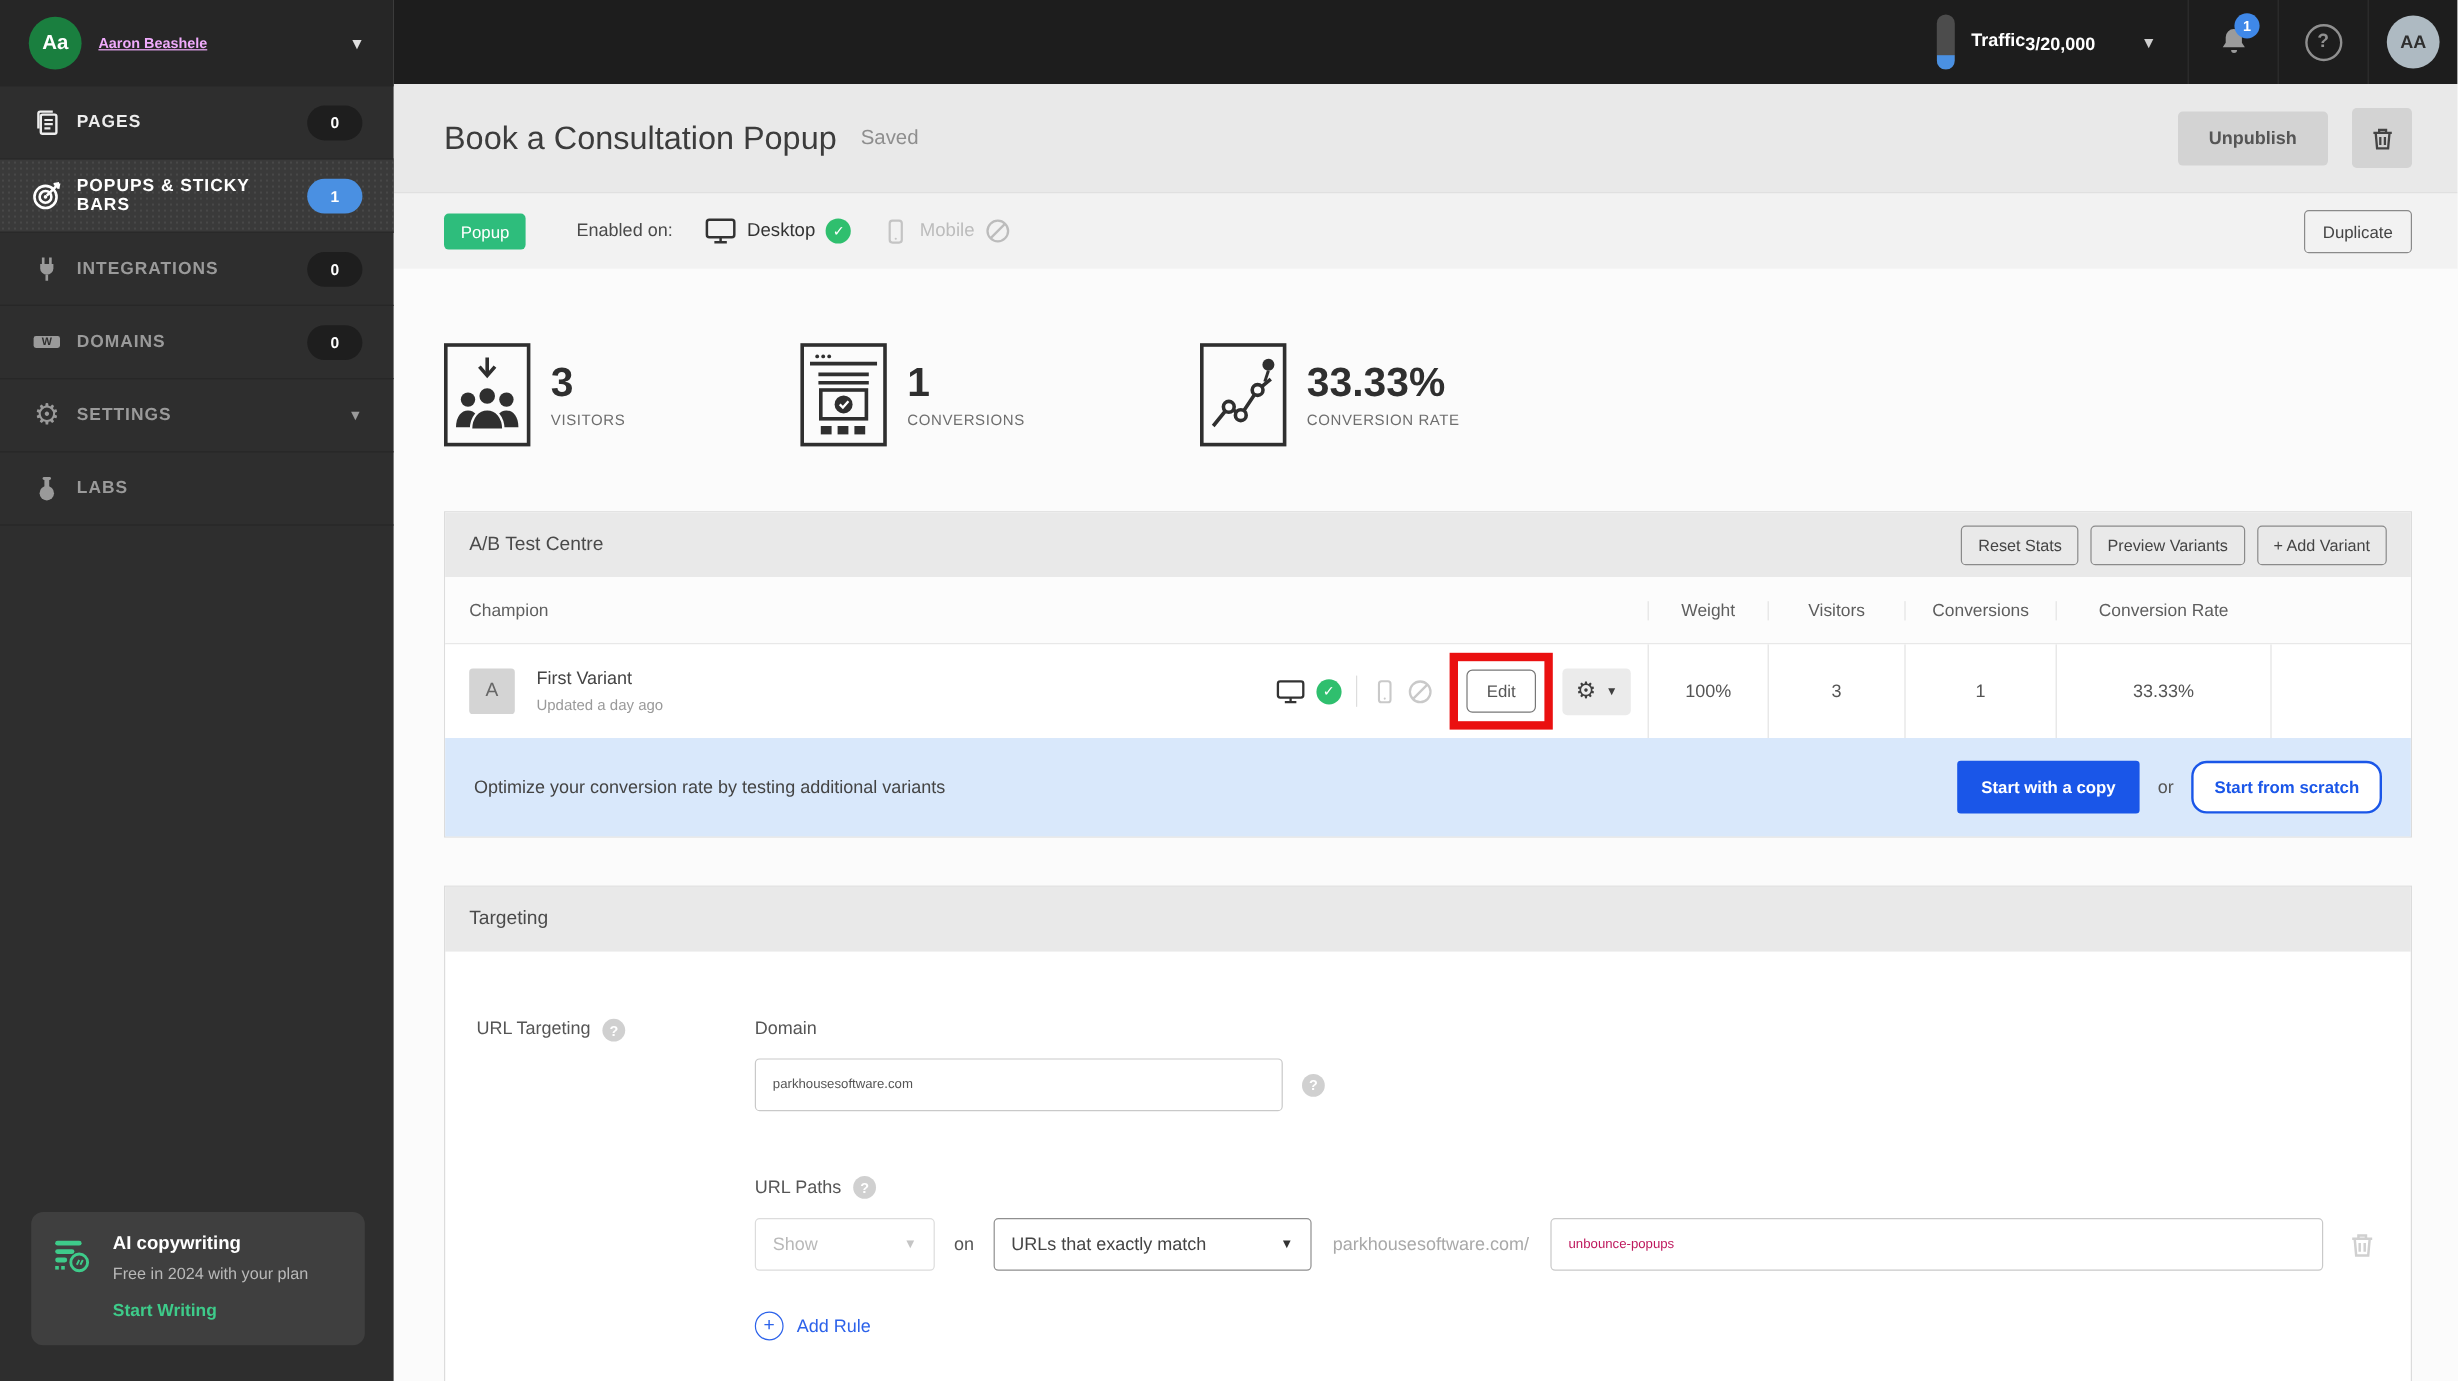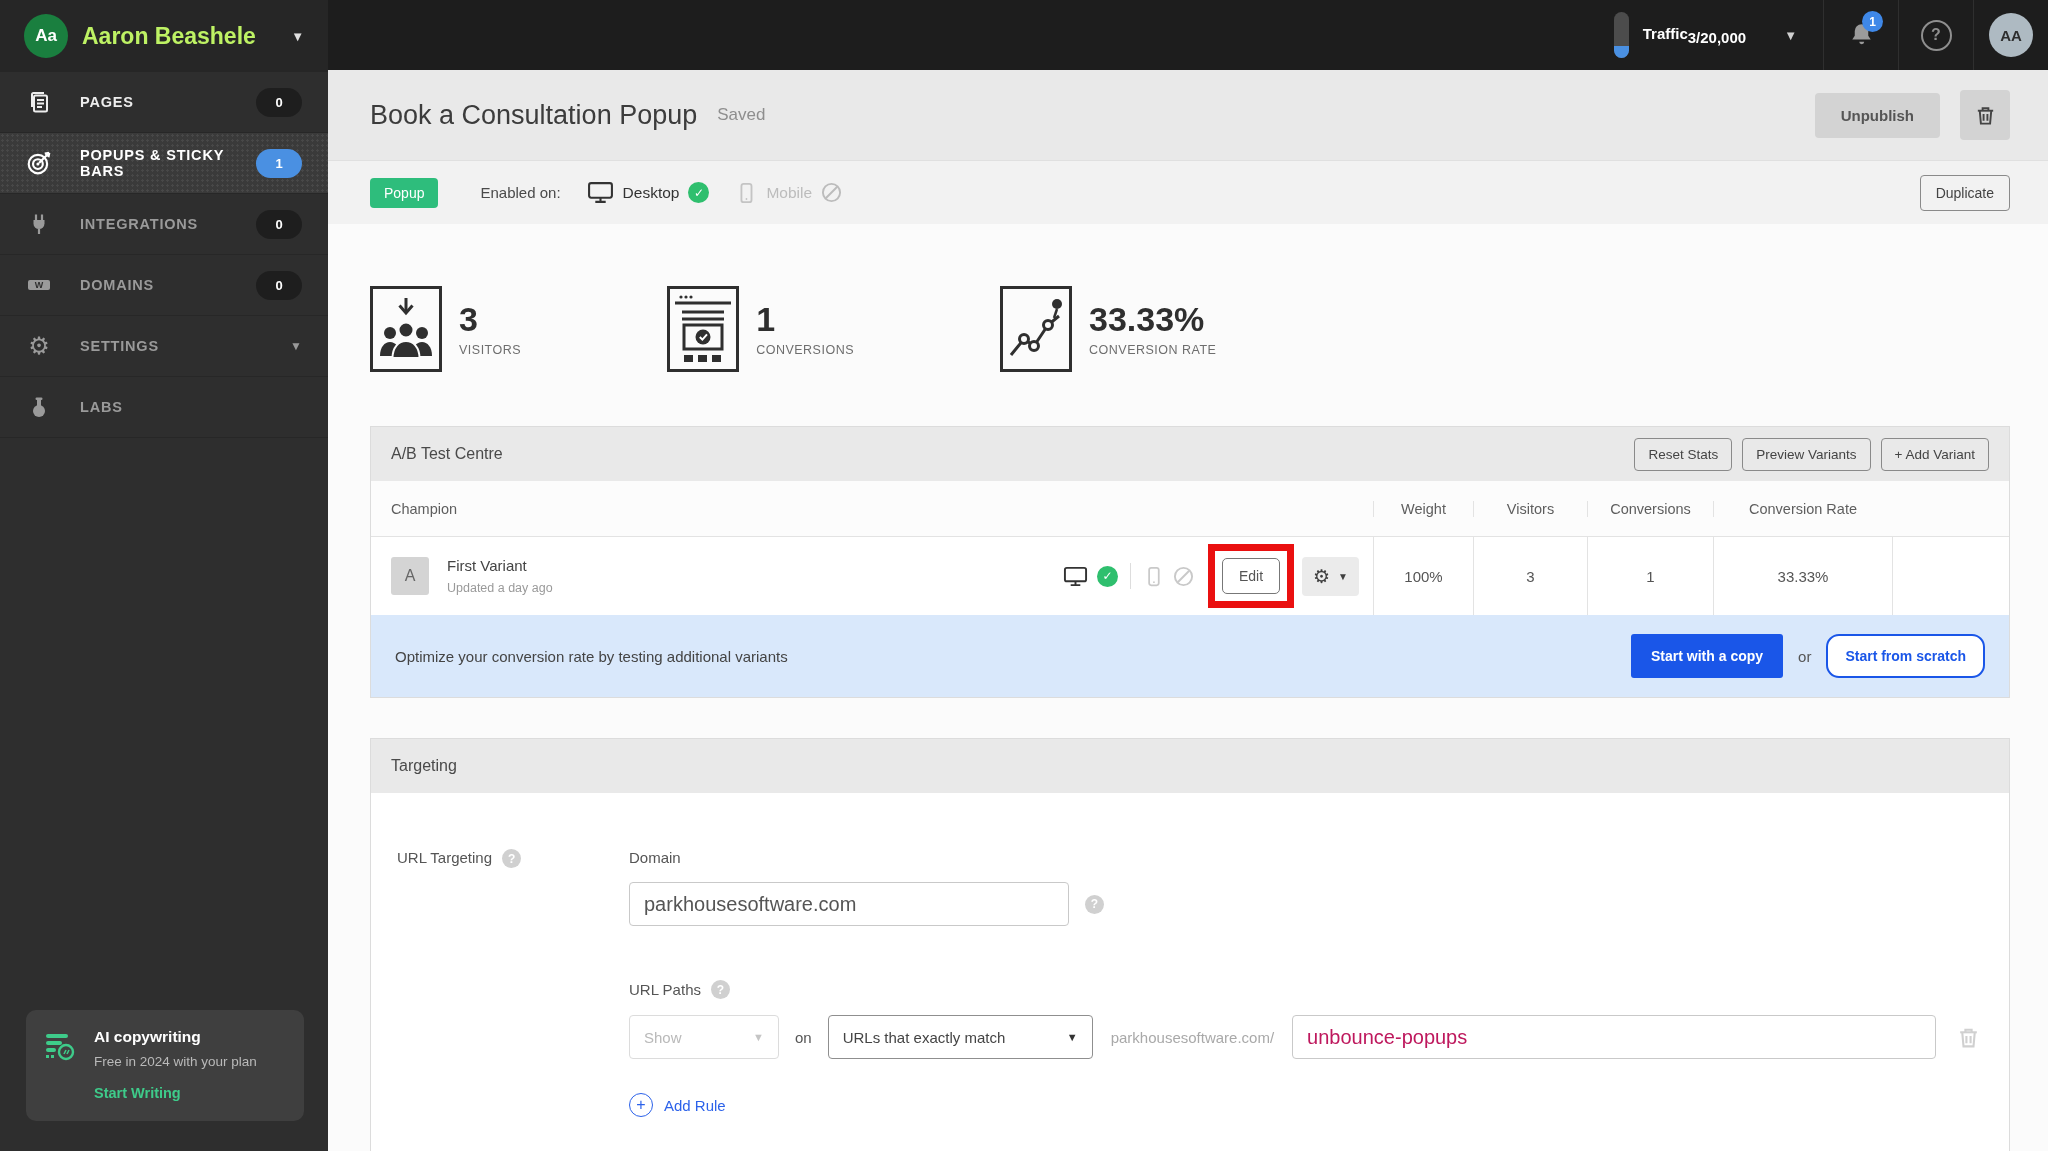--- a/index.html
+++ b/index.html
@@ -5,24 +5,24 @@
   * { margin:0; padding:0; box-sizing:border-box; }
   html,body { width:2048px; height:1151px; }
   body { font-family:"Liberation Sans","DejaVu Sans",sans-serif; overflow:hidden; background:#fbfbfb; }
   .app { display:flex; width:2048px; height:1151px; overflow:hidden; }
 
   
   .sidebar { width:328px; background:#2e2e2e; position:relative; flex-shrink:0; display:flex; flex-direction:column; }
   .account { height:72px; background:#262626; display:flex; align-items:center; padding:0 24px; gap:14px; cursor:pointer; }
   .avatar { width:44px; height:44px; border-radius:50%; display:flex; align-items:center; justify-content:center; font-weight:bold; font-size:17px; flex-shrink:0; }
   .avatar.green { background:#1a7f3f; color:#fff; }
-  .account-name { color:#bef264; font-weight:bold; font-size:23px; }
+  .account-name { color:#f0abfc; font-weight:bold; font-size:12px; text-decoration:underline; }
   .account .caret { margin-left:auto; color:#e0e0e0; font-size:13px; }
   nav { display:flex; flex-direction:column; }
-  .nav-item { height:61px; display:flex; align-items:center; padding:0 26px; gap:28px; border-bottom:1px solid #272727; cursor:pointer; }
+  .nav-item { height:61px; display:flex; align-items:center; padding:0 26px; gap:12px; border-bottom:1px solid #272727; cursor:pointer; }
   .nav-item .nav-icon { width:26px; height:26px; color:#9a9a9a; display:flex; align-items:center; justify-content:center; flex-shrink:0; }
   .nav-item .nav-label { font-size:14.5px; font-weight:bold; letter-spacing:.8px; color:#9a9a9a; }
   .nav-item.bright .nav-label, .nav-item.bright .nav-icon { color:#ededed; }
   .nav-item.active { background:#3a3a3a; background-image:radial-gradient(rgba(255,255,255,.07) 1px, transparent 1.2px); background-size:5px 5px; }
   .nav-item.active .nav-label, .nav-item.active .nav-icon { color:#ffffff; }
   .nav-badge { margin-left:auto; min-width:46px; height:29px; padding:0 13px; border-radius:15px; background:#1e1e1e; color:#fff; font-size:13px; font-weight:bold; display:flex; align-items:center; justify-content:center; }
   .nav-badge.blue { background:#4a90e2; }
   .nav-item .caret { margin-left:auto; color:#9a9a9a; font-size:12px; }
   .gear-glyph { font-size:24px; line-height:1; }
 
@@ -109,21 +109,21 @@
   .btn-secondary { background:#fff; color:#1a56e8; border:2px solid #1a56e8; border-radius:13px; font-weight:bold; font-size:14px; padding:12px 17px; cursor:pointer; font-family:inherit; }
 
   
   .card.targeting { height:430px; margin-top:40px; }
   .targeting-body { display:flex; padding:56px 26px 0 26px; }
   .label-col { width:232px; flex-shrink:0; display:flex; align-items:flex-start; gap:10px; }
   .field-label { font-size:15px; color:#555; }
   .q-circle { width:19px; height:19px; border-radius:50%; background:#d0d0d0; color:#fff; font-size:12px; font-weight:bold; display:flex; align-items:center; justify-content:center; flex-shrink:0; cursor:pointer; }
   .form-col { flex:1; min-width:0; }
   .domain-row { display:flex; align-items:center; gap:16px; margin-top:16px; }
-  .text-input { height:44px; border:1px solid #c9c9c9; border-radius:4px; padding:0 14px; font-size:20px; color:#555; font-family:inherit; background:#fff; }
+  .text-input { height:44px; border:1px solid #c9c9c9; border-radius:4px; padding:0 14px; font-size:11px; color:#555; font-family:inherit; background:#fff; }
   .domain-input { width:440px; }
   .paths-label-row { display:flex; align-items:center; gap:10px; margin-top:54px; }
   .paths-row { display:flex; align-items:center; margin-top:16px; padding-right:2px; }
   .select { height:44px; border-radius:4px; display:flex; align-items:center; justify-content:space-between; padding:0 14px; font-size:15px; cursor:pointer; background:#fff; }
   .select .caret { font-size:11px; }
   .select.disabled { border:1px solid #dcdcdc; color:#b9b9b9; width:150px; }
   .select.disabled .caret { color:#c5c5c5; }
   .select.match { border:1px solid #8f8f8f; color:#444; width:265px; }
   .select.match .caret { color:#333; }
   .on-label { font-size:15px; color:#555; margin:0 16px; }

